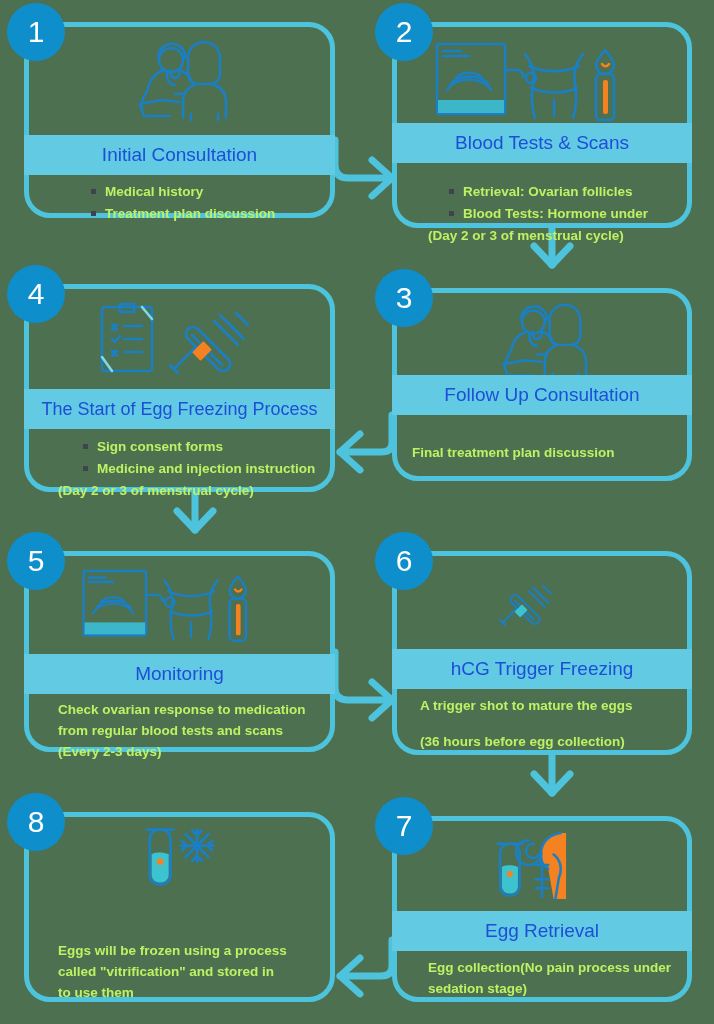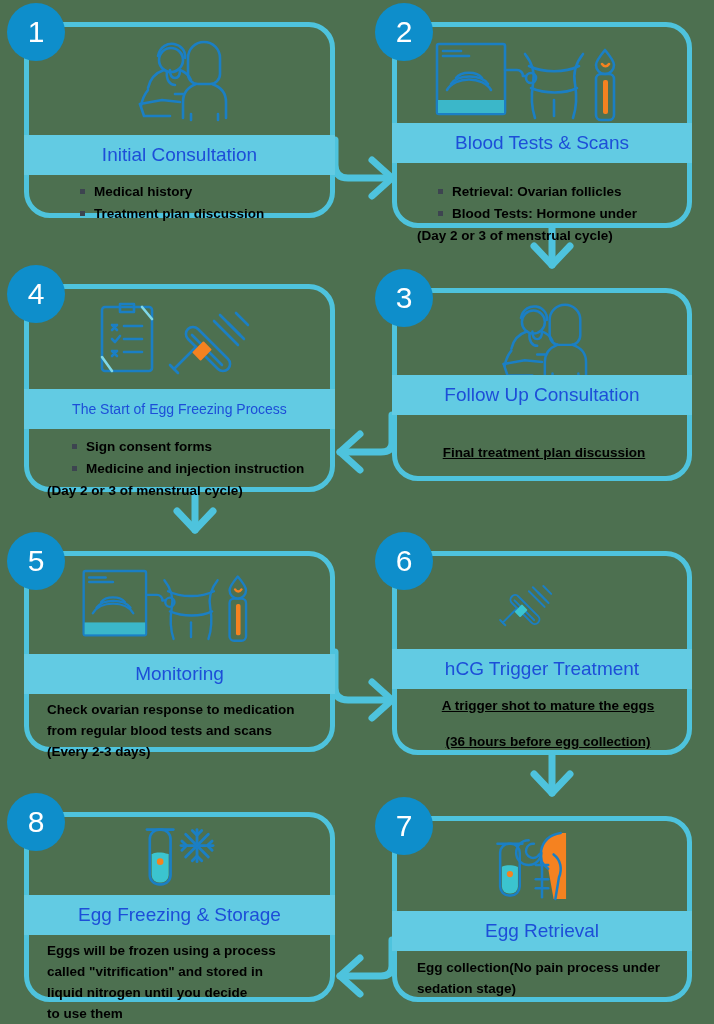--- a/index.html
+++ b/index.html
@@ -47,30 +47,30 @@
     left:-5px;right:-5px;
     height:40px;
     background:#62cbe3;
     display:flex;align-items:center;justify-content:center;
     color:#1d4ed8;
     font-size:19px;
     font-weight:400;
     z-index:4;
     white-space:nowrap;
   }
-  .title-band.tight{font-size:14px;}
+  .title-band.tight{font-size:18px;}
   .body-zone{
-    position:absolute;left:4px;right:0;
+    position:absolute;left:15px;right:0;
     z-index:3;
-    color:#000000;
+    color:#bef264;
     font-size:13.5px;
     font-weight:bold;
     line-height:1.55;
   }
-  .body-zone .ctr{text-align:center;text-decoration:underline;}
+  .body-zone .ctr{text-align:left;}
   ul.blist{margin:0;padding:0;list-style:none;}
   ul.blist li{
     position:relative;
     padding-left:17px;
     margin:0 0 1px 0;
     white-space:nowrap;
   }
   ul.blist li:before{
     content:"";
     position:absolute;left:3px;top:7px;
@@ -291,21 +291,21 @@
         <path d="M20 66l8 8"></path>
         <path d="M42 36l30 30"></path>
         <path d="M38 40l30 30a7 7 0 0 0 10-10l-30-30a7 7 0 0 0-10 10Z"></path>
         <path d="M64 22l24 24"></path>
         <path d="M70 16l24 24"></path>
         <path d="M78 24l12 12"></path>
         <path d="M86 14l12 12"></path>
         <rect x="44" y="46" width="16" height="12" rx="1" transform="rotate(-45 52 52)" fill="#3bc4cf" stroke="none"></rect>
       </svg>
     </div>
-    <div class="title-band" style="top:93px;">hCG Trigger Treatment</div>
+    <div class="title-band" style="top:93px;">hCG Trigger Freezing</div>
     <div class="body-zone" style="top:140px;">
       <div class="ctr para note">A trigger shot to mature the eggs</div>
       <div class="ctr para note">(36 hours before egg collection)</div>
     </div>
   </div>
 
   <div class="card" style="left:392px;top:816px;width:300px;height:186px;">
     <div class="badge left">
         <span>7</span>
       </div>
@@ -349,22 +349,20 @@
           <path d="M49 25h34"></path>
           <path d="M54 13l24 24"></path>
           <path d="M78 13L54 37"></path>
           <path d="M66 14l-5-5M66 14l5-5"></path>
           <path d="M66 36l-5 5M66 36l5 5"></path>
           <path d="M55 25l-5-5M55 25l-5 5"></path>
           <path d="M77 25l5-5M77 25l5 5"></path>
         </g>
       </svg>
     </div>
-    <div class="title-band" style="top:78px;">Egg Freezing &amp; Storage</div>
     <div class="body-zone" style="top:124px;padding-left:14px;">
       <div class="note">Eggs will be frozen using a process</div>
       <div class="note">called "vitrification" and stored in</div>
-      <div class="note">liquid nitrogen until you decide</div>
       <div class="note">to use them</div>
     </div>
   </div>
 
 </div>
 
 </body></html>

